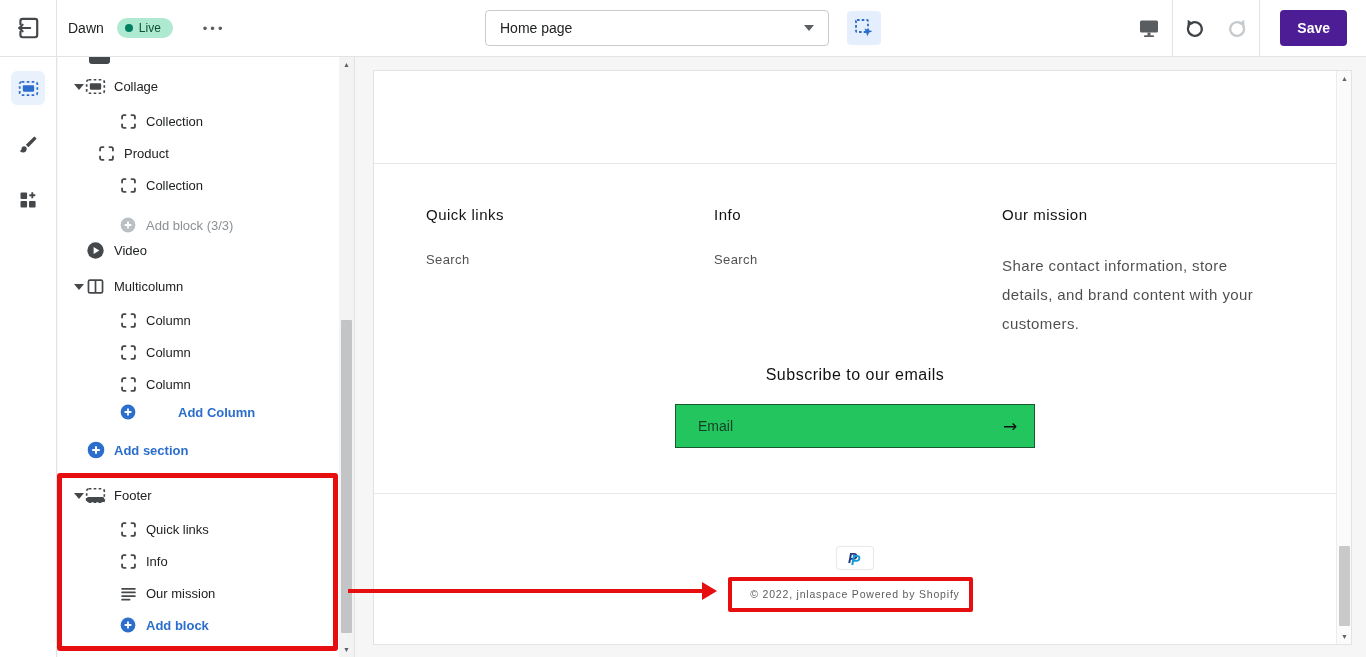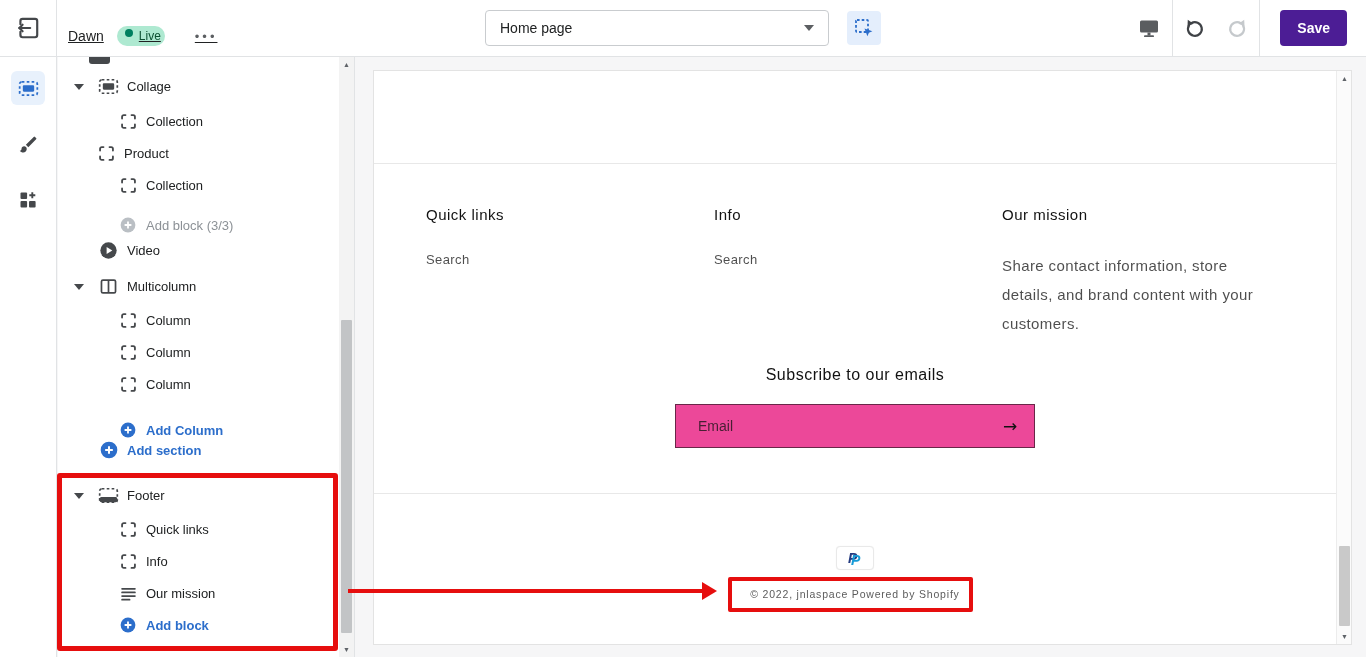--- a/index.html
+++ b/index.html
@@ -2,23 +2,23 @@
 <html><head>
 <meta charset="utf-8">
 <style>
   * { margin:0; padding:0; box-sizing:border-box; }
   html,body { width:1366px; height:657px; overflow:hidden; }
   body { font-family:"Liberation Sans", sans-serif; background:#f6f6f7; position:relative; color:#202223; }
 
   
   .topbar { position:absolute; top:0; left:0; right:0; height:57px; background:#fff; border-bottom:1px solid #e1e3e5; z-index:20; }
   .exit-cell { position:absolute; left:0; top:0; width:57px; height:56px; border-right:1px solid #e1e3e5; display:flex; align-items:center; justify-content:center; cursor:pointer; }
-  .theme-info { position:absolute; left:68px; top:8px; height:56px; display:flex; align-items:center;text-decoration:underline; }
+  .theme-info { position:absolute; left:68px; top:0; height:56px; display:flex; align-items:center; }
   .theme-name { font-size:14px; color:#202223; }
-  .live-badge { margin-left:13px; display:inline-flex; gap:6px; background:#aee9d1; color:#0c5132; font-size:12px; padding:3px 4px 3px 8px; border-radius:12px; }
+  .live-badge { margin-left:13px; display:inline-flex; align-items:center; gap:6px; background:#aee9d1; color:#0c5132; font-size:12px; padding:3px 12px 3px 8px; border-radius:12px; }
   .live-dot { width:8px; height:8px; border-radius:50%; background:#007f5f; }
   .more-dots { margin-left:30px; color:#5c5f62; font-size:13px; letter-spacing:3px; cursor:pointer; }
   .center-group { position:absolute; left:50%; top:10px; transform:translateX(-50%); display:flex; gap:18px; align-items:center;border-radius:11px; }
   .page-select { width:344px; height:36px; border:1px solid #c9cccf; border-radius:4px; background:#fff; display:flex; align-items:center; justify-content:space-between; padding:0 14px; font-size:14px; color:#202223; cursor:pointer; }
   .select-caret { width:0; height:0; border-left:5px solid transparent; border-right:5px solid transparent; border-top:6px solid #5c5f62; }
   .picker-btn { width:34px; height:34px; border-radius:4px; background:#e4eefc; display:flex; align-items:center; justify-content:center; cursor:pointer; }
   .right-group { position:absolute; right:0; top:0; height:56px; display:flex; align-items:center; }
   .tb-divider { width:1px; height:56px; background:#e1e3e5; }
   .tb-btn { width:46px; height:56px; display:flex; align-items:center; justify-content:center; cursor:pointer; }
   .undo-redo { display:flex; width:86px; justify-content:space-around; align-items:center; height:56px; }
@@ -28,21 +28,21 @@
   
   .rail { position:absolute; left:0; top:57px; bottom:0; width:57px; background:#fff; border-right:1px solid #e1e3e5; z-index:10; }
   .rail-item { width:34px; height:34px; margin:14px auto 22px; border-radius:6px; display:flex; align-items:center; justify-content:center; cursor:pointer; color:#45484b; }
   .rail-item.active { background:#e8f1fc; color:#2c6ecb; }
 
   
   .sidebar { position:absolute; left:58px; top:57px; bottom:0; width:297px; background:#fff; border-right:1px solid #e1e3e5; z-index:5; }
   .partial-icon { position:absolute; left:31px; top:0; width:21px; height:7px; background:#45484b; border-radius:0 0 3px 3px; }
   .s-row { position:absolute; left:0; height:32px; display:flex; align-items:center; font-size:13px; color:#202223; cursor:pointer; white-space:nowrap; }
   .s-row .caret { position:absolute; left:15px; width:12px; display:flex; justify-content:center; }
-  .sec-indent { padding-left:40px; }
+  .sec-indent { padding-left:27px; }
   .blk-indent { padding-left:62px; }
   .s-icon { display:flex; align-items:center; justify-content:center; width:21px; margin-right:8px; color:#45484b; }
   .blk-icon { display:flex; align-items:center; justify-content:center; width:16px; margin-right:10px; color:#45484b; }
   .add-link { color:#2c6ecb; font-weight:600; }
   .add-disabled { color:#8c9196; }
   .caret-svg { width:10px; height:7px; }
 
   
   .vscroll { position:absolute; top:0; bottom:0; width:15px; background:#f4f4f4; }
   .vscroll .arr { position:absolute; left:0; width:15px; height:15px; display:flex; align-items:center; justify-content:center; font-size:7px; color:#5f6368; cursor:pointer; }
@@ -58,21 +58,21 @@
   .blank-block { height:93px; border-bottom:1px solid #e8e8e8; }
   .pv-scroll { right:0; background:#fbfbfb; border-left:1px solid #ececec; }
   .pv-scroll .thumb { top:475px; height:80px; background:#c9c9c9; }
 
   .foot-cols { position:absolute; top:135px; left:52px; display:flex; }
   .foot-col { width:288px; }
   .foot-heading { font-size:15px; color:#121212; letter-spacing:.5px; }
   .foot-link { display:inline-block; margin-top:29px; font-size:13px; color:rgba(18,18,18,.75); letter-spacing:.4px; cursor:pointer; }
   .foot-text { margin-top:28px; width:275px; font-size:15px; line-height:29px; color:rgba(18,18,18,.75); letter-spacing:.4px; }
   .news-heading { position:absolute; top:295px; width:100%; text-align:center; font-size:16px; color:#121212; letter-spacing:.5px; }
-  .email-box { position:absolute; top:333px; left:50%; transform:translateX(-50%); width:360px; height:44px; border:1px solid rgba(18,18,18,.6); display:flex; align-items:center; background:#ec4899; }
+  .email-box { position:absolute; top:333px; left:50%; transform:translateX(-50%); width:360px; height:44px; border:1px solid rgba(18,18,18,.6); display:flex; align-items:center; background:#22c55e; }
   .email-input { flex:1; border:none; outline:none; padding:0 10px 0 22px; font-size:14px; color:#121212; font-family:"Liberation Sans",sans-serif; background:transparent; }
   .email-input::placeholder { color:rgba(18,18,18,.75); }
   .email-submit { width:48px; text-align:center; font-size:17px; color:#121212; cursor:pointer; background:none; border:none; font-family:"DejaVu Sans",sans-serif; }
   .foot-divider { position:absolute; top:422px; left:0; right:0; border-top:1px solid #e8e8e8; }
   .paypal-badge { position:absolute; top:475px; left:50%; transform:translateX(-50%); width:38px; height:24px; background:#fff; border:1px solid #e9e9e9; border-radius:4px; box-shadow:0 0 1px rgba(0,0,0,.08); display:flex; align-items:center; justify-content:center; }
   .pp-mark { position:relative; width:14px; height:15px; font-weight:bold; font-style:italic; font-size:14px; line-height:15px; }
   .pp-back { position:absolute; left:0; top:0; color:#253b80; }
   .pp-front { position:absolute; left:3px; top:2px; color:#179bd7; }
   .copyright { position:absolute; top:517px; width:100%; text-align:center; font-size:10.5px; letter-spacing:.8px; color:#5c5c5c; }
 
@@ -272,21 +272,21 @@
     <span>Column</span>
   </div>
   <div class="s-row blk-indent" style="top:311px;">
     <span class="blk-icon">
         <svg width="15" height="15" viewBox="0 0 14 14" fill="none" stroke="#45484b" stroke-width="1.7" stroke-linecap="round">
           <path d="M1 4.2 V2.6 A1.6 1.6 0 0 1 2.6 1 H4.2 M9.8 1 H11.4 A1.6 1.6 0 0 1 13 2.6 V4.2 M13 9.8 V11.4 A1.6 1.6 0 0 1 11.4 13 H9.8 M4.2 13 H2.6 A1.6 1.6 0 0 1 1 11.4 V9.8"></path>
         </svg>
       </span>
     <span>Column</span>
   </div>
-  <div class="s-row blk-indent add-link" style="top:357px;">
+  <div class="s-row blk-indent add-link" style="top:339px;gap:32px;">
     <span class="blk-icon">
         <svg width="16" height="16" viewBox="0 0 16 16">
           <circle cx="8" cy="8" r="7.4" fill="#2c6ecb"></circle>
           <path d="M8 4.6 v6.8 M4.6 8 h6.8" stroke="#fff" stroke-width="1.8"></path>
         </svg>
       </span>
     <span>Add Column</span>
   </div>
 
   <div class="s-row sec-indent add-link" style="top:377px;">

